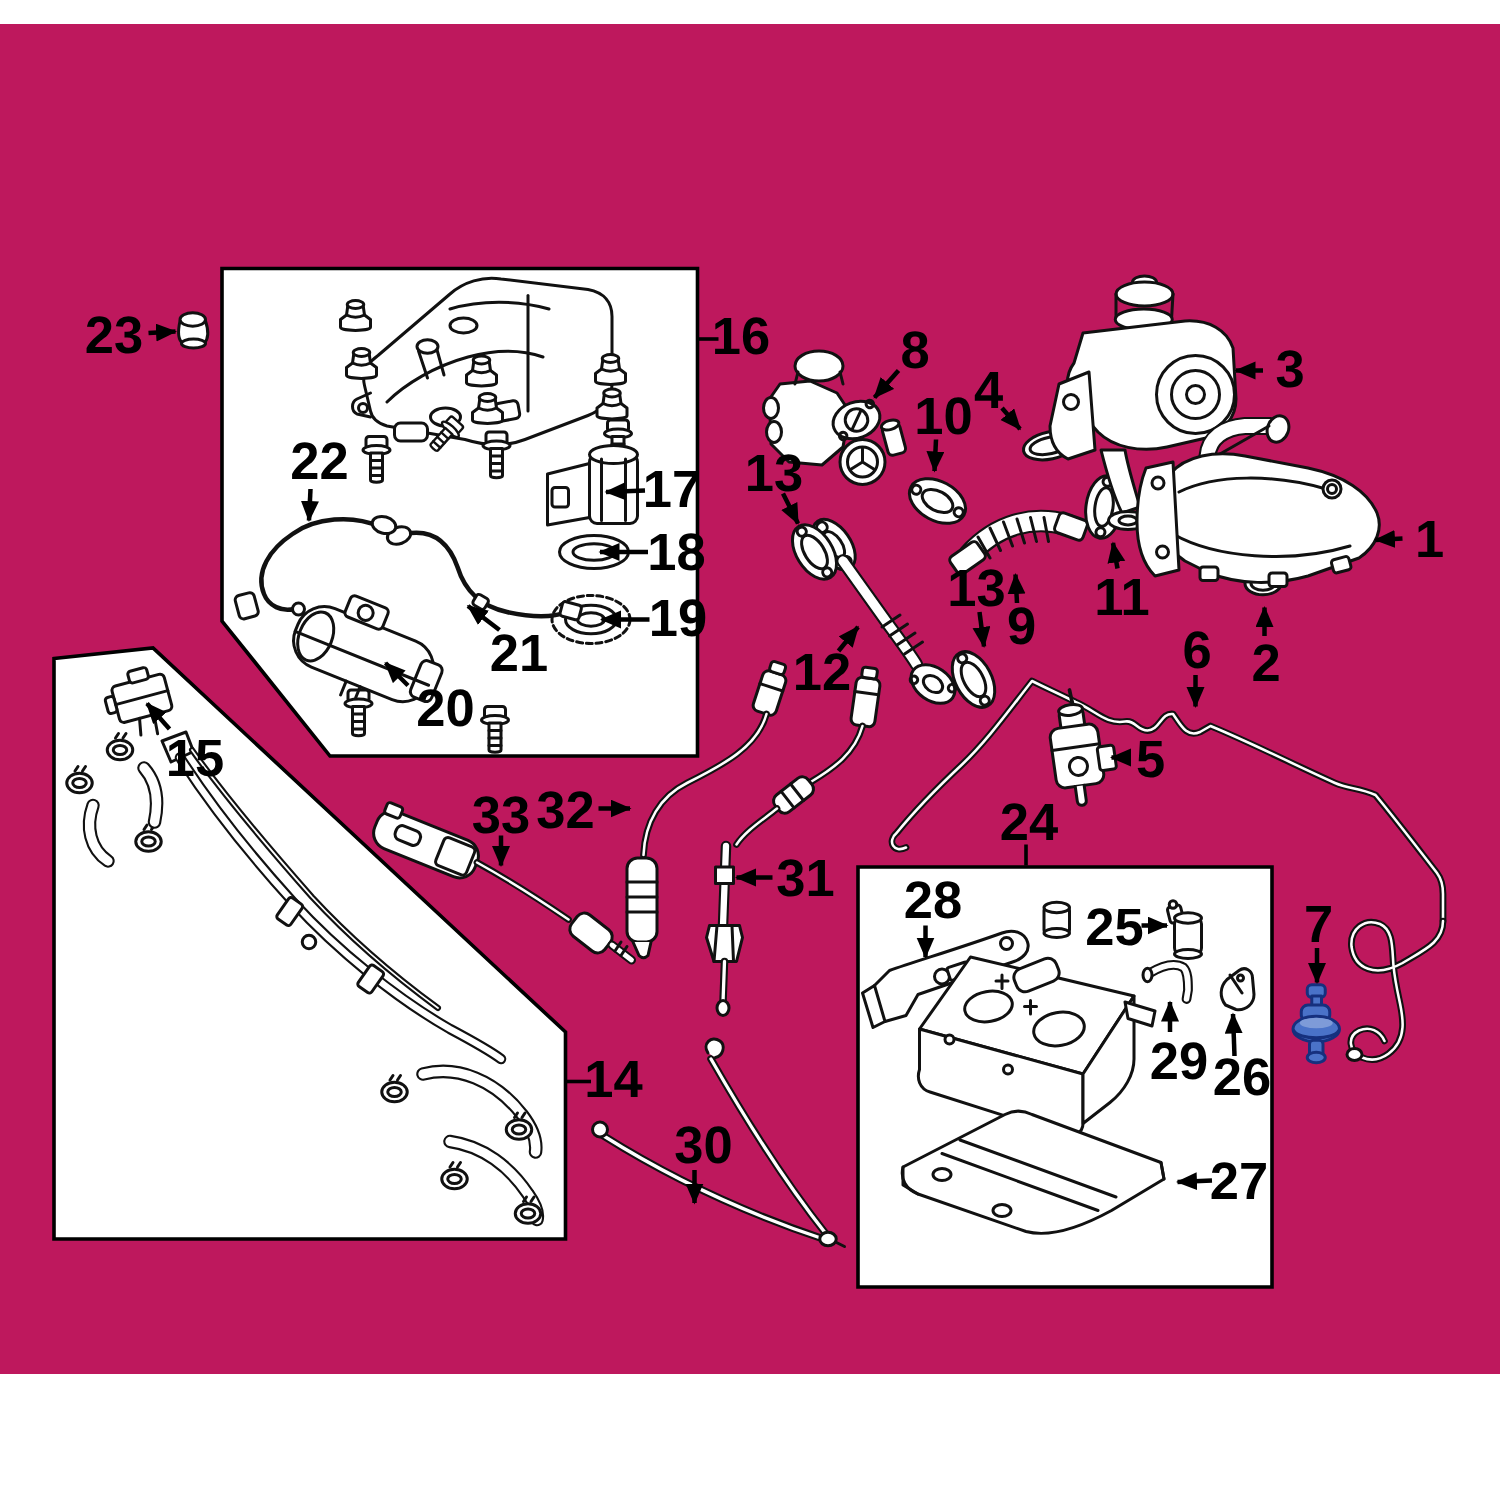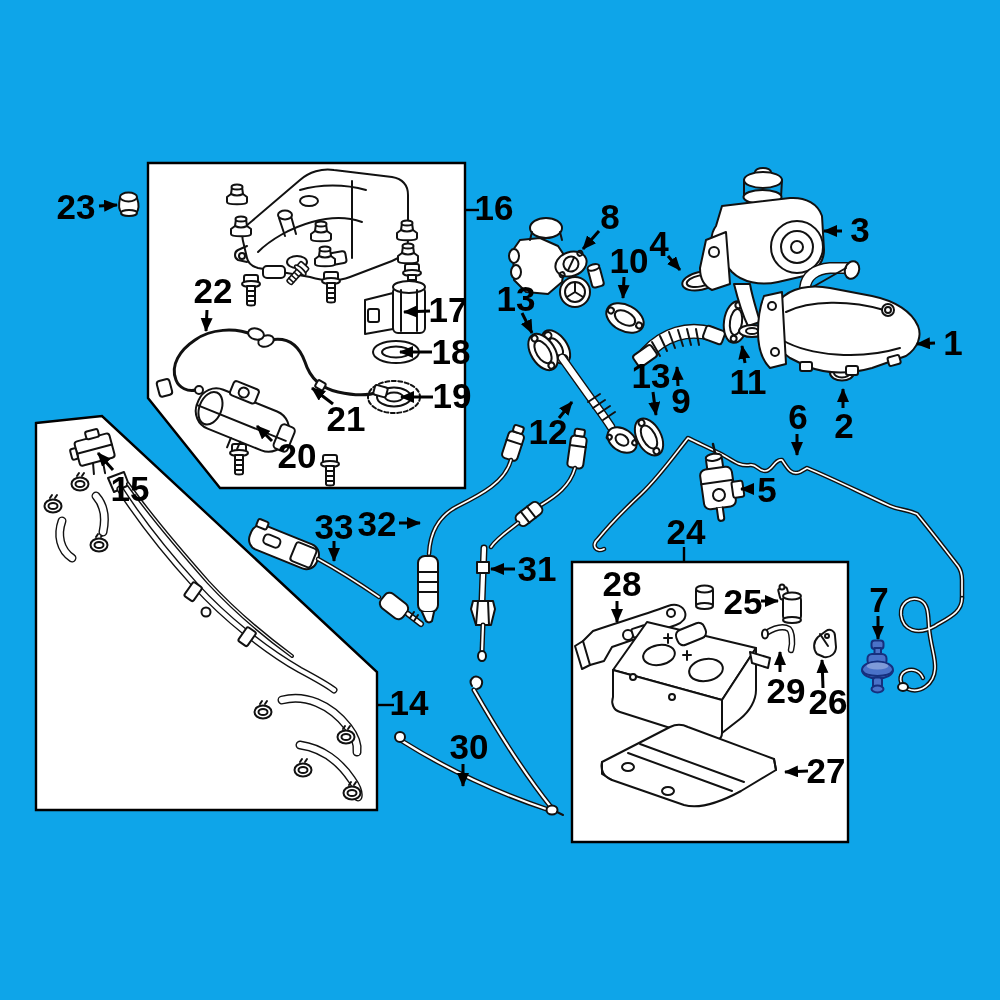--- a/index.html
+++ b/index.html
@@ -1,16 +1,16 @@
 <!DOCTYPE html>
 <html style="--hl: #4a72c8; --hld: #16307e; --hll: #7e9bd8;"><head>
 <meta charset="utf-8">
 <style>
   html,body{margin:0;padding:0;background:#fff;}
-  .stage{width:1000px;height:1000px;position:relative;background:#0ea5e9;}
+  .stage{width:1000px;height:900px;position:relative;background:#be185d;margin-top:16px;}
   svg{display:block;}
   svg text{font:700 35px "Liberation Sans", sans-serif;fill:#000;text-anchor:middle;}
   .box{fill:#fff;stroke:#000;stroke-width:2.4;}
   .arrow{stroke:#000;stroke-width:3;fill:none;}
   .leader{stroke:#000;stroke-width:2.4;fill:none;}
   .hl{fill:var(--hl,#4a72c8);stroke:var(--hld,#16307e);stroke-width:2;}
   .hl-light{fill:var(--hll,#7e9bd8);stroke:none;}
 </style>
 </head>
 <body>

